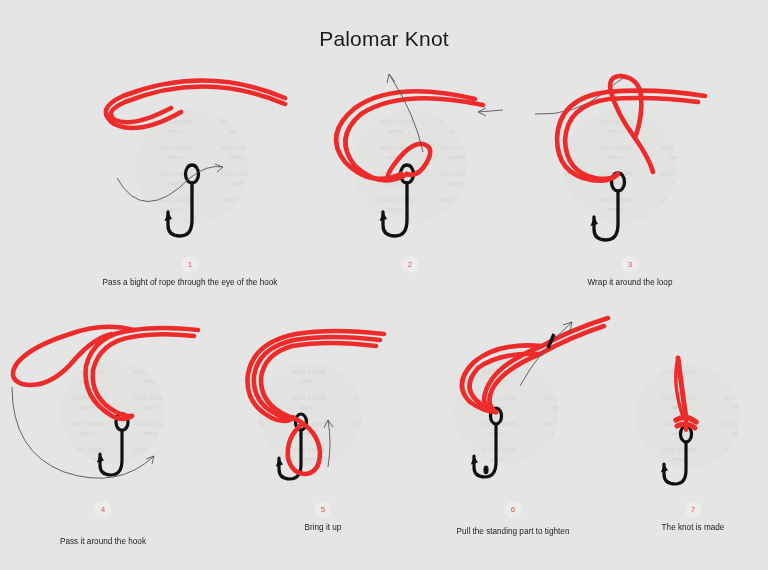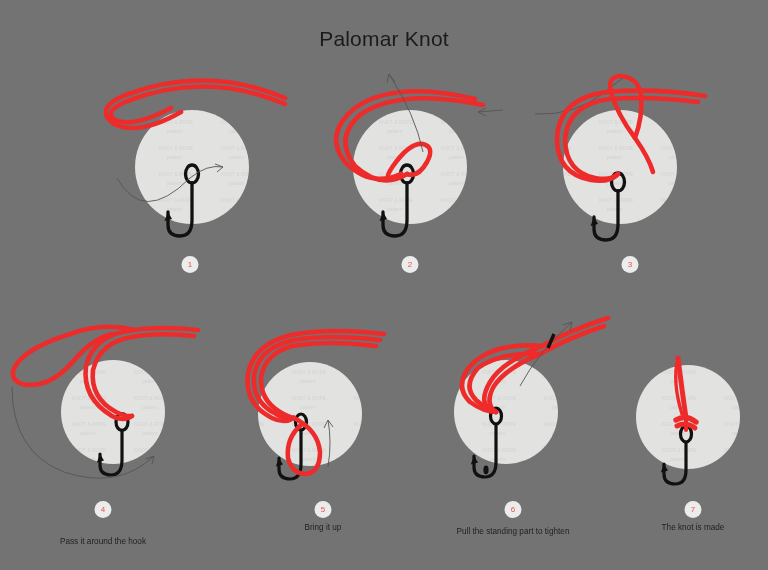--- a/index.html
+++ b/index.html
@@ -12,21 +12,21 @@
     background: #ffffff;
     font-family: "Liberation Sans", sans-serif;
     overflow: hidden;
     position: relative;
   }
 
   #page {
     position: relative;
     width: 768px;
     height: 570px;
-    background: #737373;
+    background: #e5e5e5;
   }
 
   #title {
     position: absolute;
     top: 27px;
     left: 0;
     width: 768px;
     text-align: center;
     font-size: 21px;
     font-weight: 400;
@@ -116,20 +116,21 @@
           <path d="M128 105 L120 102 M128 105 L122 110"></path>
         </g>
 
         <g fill="none" stroke="#ee2b2b" stroke-width="4.6" stroke-linecap="round">
           <path d="M190 42 Q110 8 30 40 Q8 50 20 58 Q38 66 76 46"></path>
           <path d="M190 36 Q110 2 28 34 Q-1 47 19 62 Q44 74 86 50"></path>
         </g>
       </svg>
     </div>
     <div class="badge" style="top:194px">1</div>
+    <div class="caption" style="top:215px">Pass a bight of rope through the eye of the hook</div>
   </div>
 
   <div class="step" id="step-2">
     <div class="art">
       <svg width="190" height="190" viewBox="0 0 190 190">
         <defs>
           <pattern id="wm2" width="62" height="26" patternUnits="userSpaceOnUse">
             <rect width="62" height="26" fill="#e2e2e0"></rect>
             <text x="2" y="10" font-family="Liberation Sans, sans-serif" font-size="5" fill="#d3d3d1">KNOT &amp; ROPE</text>
             <text x="10" y="19" font-family="Liberation Sans, sans-serif" font-size="5" fill="#d3d3d1">pattern</text>
@@ -178,20 +179,21 @@
         </g>
         <g fill="none" stroke="#ee2b2b" stroke-width="4.6" stroke-linecap="round">
           <path d="M170 34 Q120 26 72 30 Q24 36 22 76 Q22 112 56 118 Q74 121 83 112"></path>
           <path d="M163 40 Q118 34 74 37 Q32 43 30 78 Q31 110 60 116 Q76 119 83 112"></path>
           <path d="M86 14 Q72 14 76 30 Q82 52 100 76 Q114 96 118 110"></path>
           <path d="M86 14 Q104 16 106 34 Q108 54 100 76"></path>
         </g>
       </svg>
     </div>
     <div class="badge" style="top:194px">3</div>
+    <div class="caption" style="top:215px">Wrap it around the loop</div>
   </div>
 
   <div class="step" id="step-4">
     <div class="art">
       <svg width="190" height="190" viewBox="0 0 190 190">
         <defs>
           <pattern id="wm4" width="62" height="26" patternUnits="userSpaceOnUse">
             <rect width="62" height="26" fill="#e2e2e0"></rect>
             <text x="2" y="10" font-family="Liberation Sans, sans-serif" font-size="5" fill="#d3d3d1">KNOT &amp; ROPE</text>
             <text x="10" y="19" font-family="Liberation Sans, sans-serif" font-size="5" fill="#d3d3d1">pattern</text>

